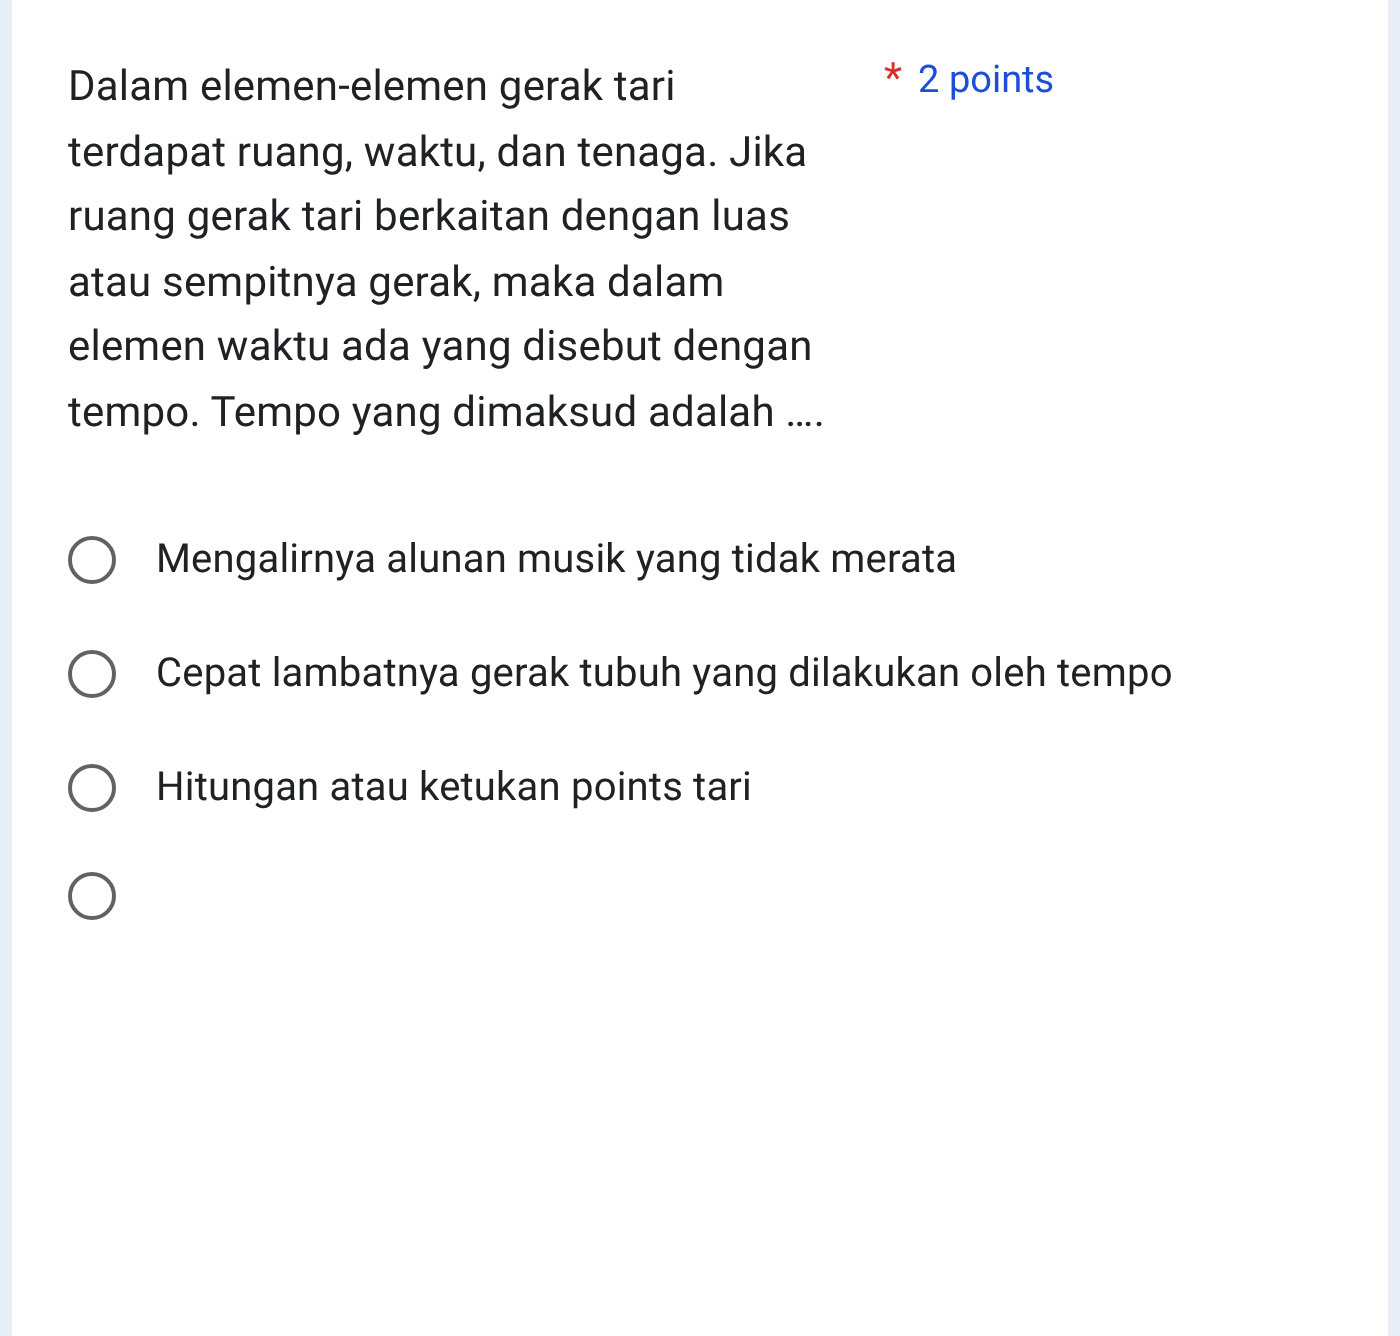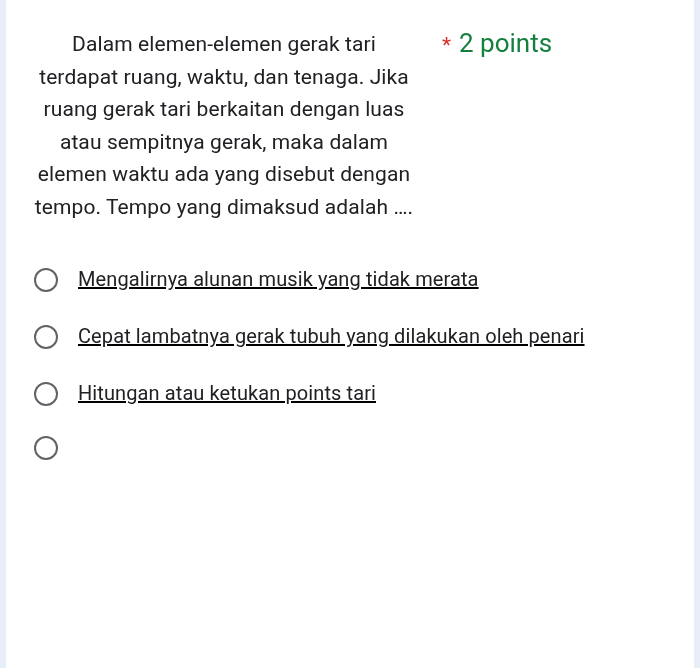--- a/index.html
+++ b/index.html
@@ -1,19 +1,18 @@
 <!DOCTYPE html>
 <html><head>
 <meta charset="utf-8">
 <style>
   * {
     box-sizing: border-box;
     margin: 0;
     padding: 0;
-    text-align: center;
   }
   body {
     font-family: 'Roboto', 'Arial', sans-serif;
     background: #e8eef5;
     display: flex;
     justify-content: center;
     width: 700px;
     height: 668px;
     overflow: hidden;
   }
@@ -43,26 +42,25 @@
     align-items: baseline;
     margin-left: 28px;
     white-space: nowrap;
   }
   .required {
     color: #d93025;
     font-size: 21px;
     margin-right: 8px;
   }
   .points {
-    color: #15803d;
-    font-size: 26px;
+    color: #1d4ed8;
+    font-size: 19px;
   }
   .options {
     margin-top: 8px;
-    text-decoration: underline;
   }
   .option {
     display: flex;
     align-items: center;
     padding: 14px 0;
     cursor: pointer;
   }
   .radio {
     width: 24px;
     height: 24px;
@@ -91,21 +89,21 @@
     </div>
   </div>
 
   <div class="options">
     <div class="option">
       <span class="radio"></span>
       <span class="option-label">Mengalirnya alunan musik yang tidak merata</span>
     </div>
     <div class="option">
       <span class="radio"></span>
-      <span class="option-label">Cepat lambatnya gerak tubuh yang dilakukan oleh penari</span>
+      <span class="option-label">Cepat lambatnya gerak tubuh yang dilakukan oleh tempo</span>
     </div>
     <div class="option">
       <span class="radio"></span>
       <span class="option-label">Hitungan atau ketukan points tari</span>
     </div>
     <div class="option">
       <span class="radio"></span>
     </div>
   </div>
 </div>

